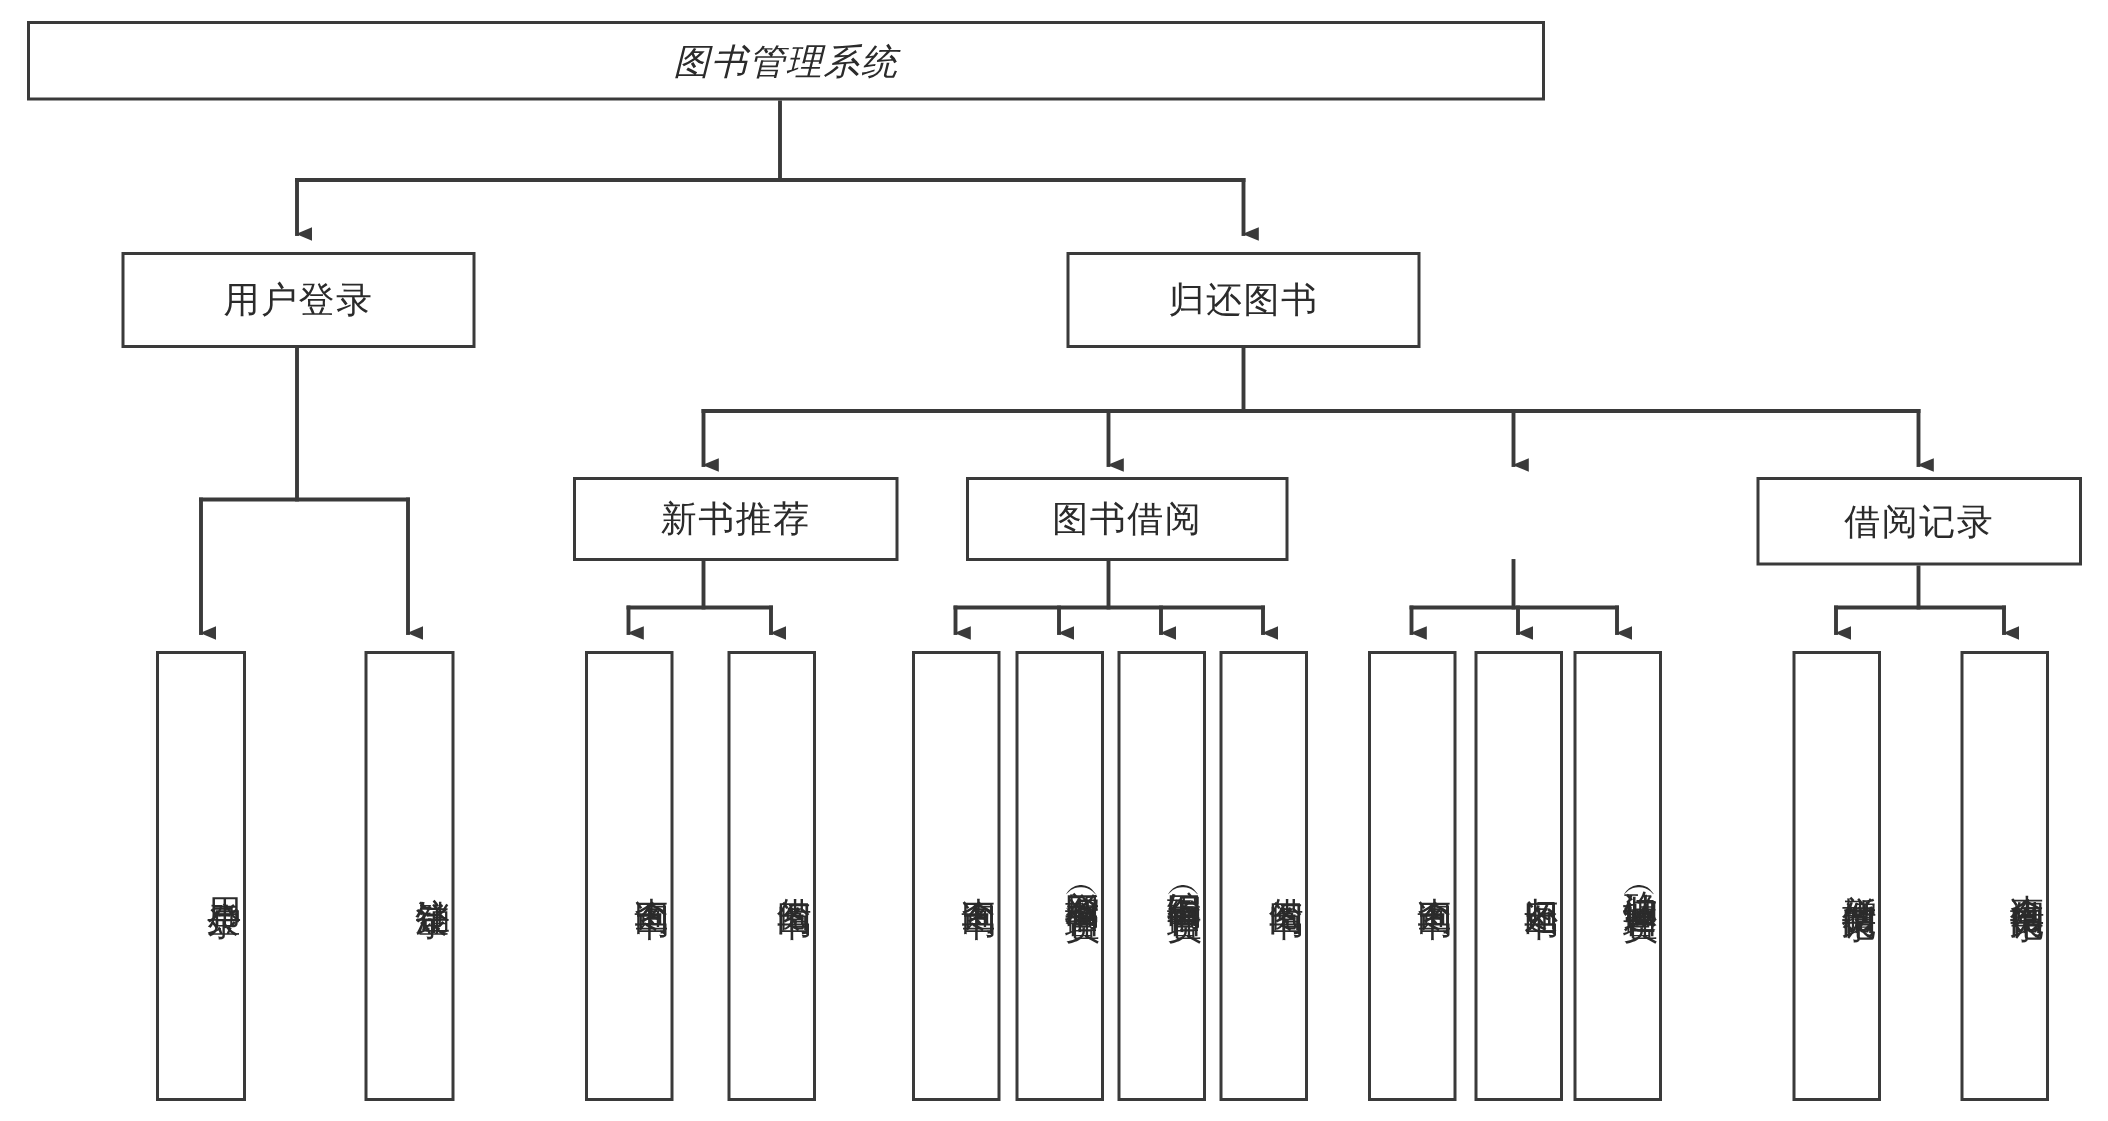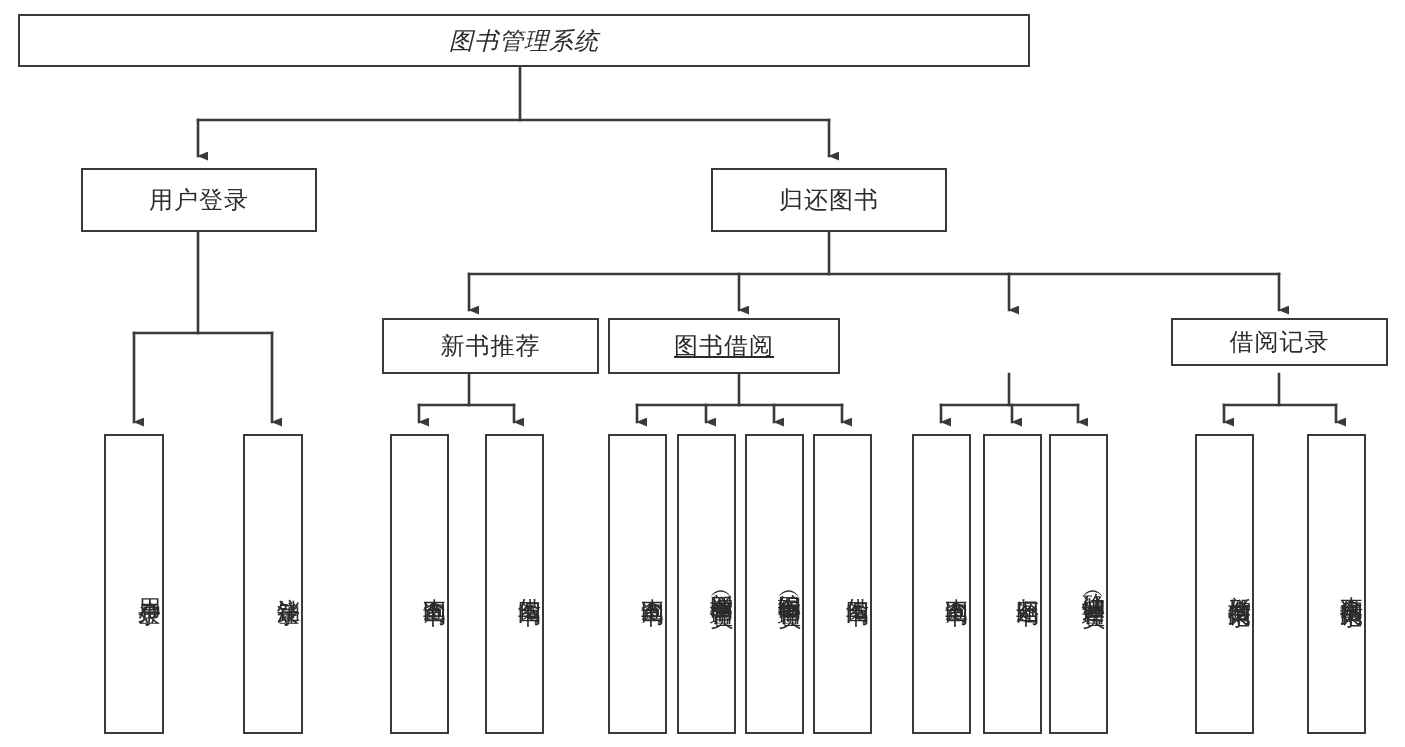--- a/index.html
+++ b/index.html
@@ -129,24 +129,24 @@
   <div class="node-box horizontal" style="left:81px; top:168px; width:236px; height:64px;">
     <span class="node-label">用户登录</span>
   </div>
   <div class="node-box horizontal" style="left:711px; top:168px; width:236px; height:64px;">
     <span class="node-label">归还图书</span>
   </div>
 
   <div class="node-box horizontal" style="left:361px; top:318px; width:217px; height:56px;margin-left:21px;">
     <span class="node-label">新书推荐</span>
   </div>
-  <div class="node-box horizontal" style="left:608px; top:318px; width:232px; height:56px;text-decoration:underline;">
+  <div class="node-box horizontal" style="left:644px; top:318px; width:215px; height:56px;">
     <span class="node-label">图书借阅</span>
   </div>
-  <div class="node-box horizontal" style="left:1171px; top:318px; width:217px; height:48px;">
+  <div class="node-box horizontal" style="left:1171px; top:318px; width:217px; height:59px;">
     <span class="node-label">借阅记录</span>
   </div>
 
   <div class="node-box vertical" style="left:104px; top:434px; width:60px; height:300px;">
     <span class="node-label">用户登录</span>
   </div>
   <div class="node-box vertical" style="left:243px; top:434px; width:60px; height:300px;">
     <span class="node-label">注销登录</span>
   </div>
 

